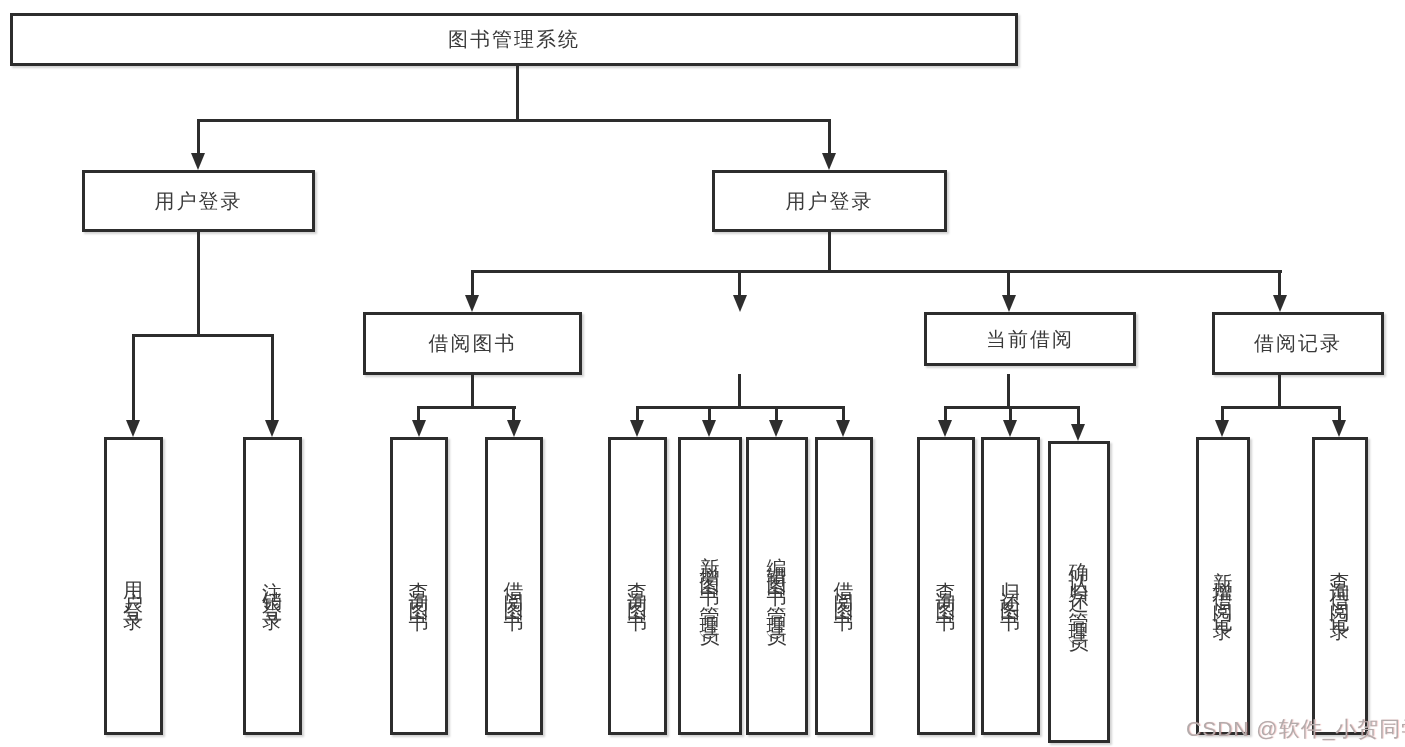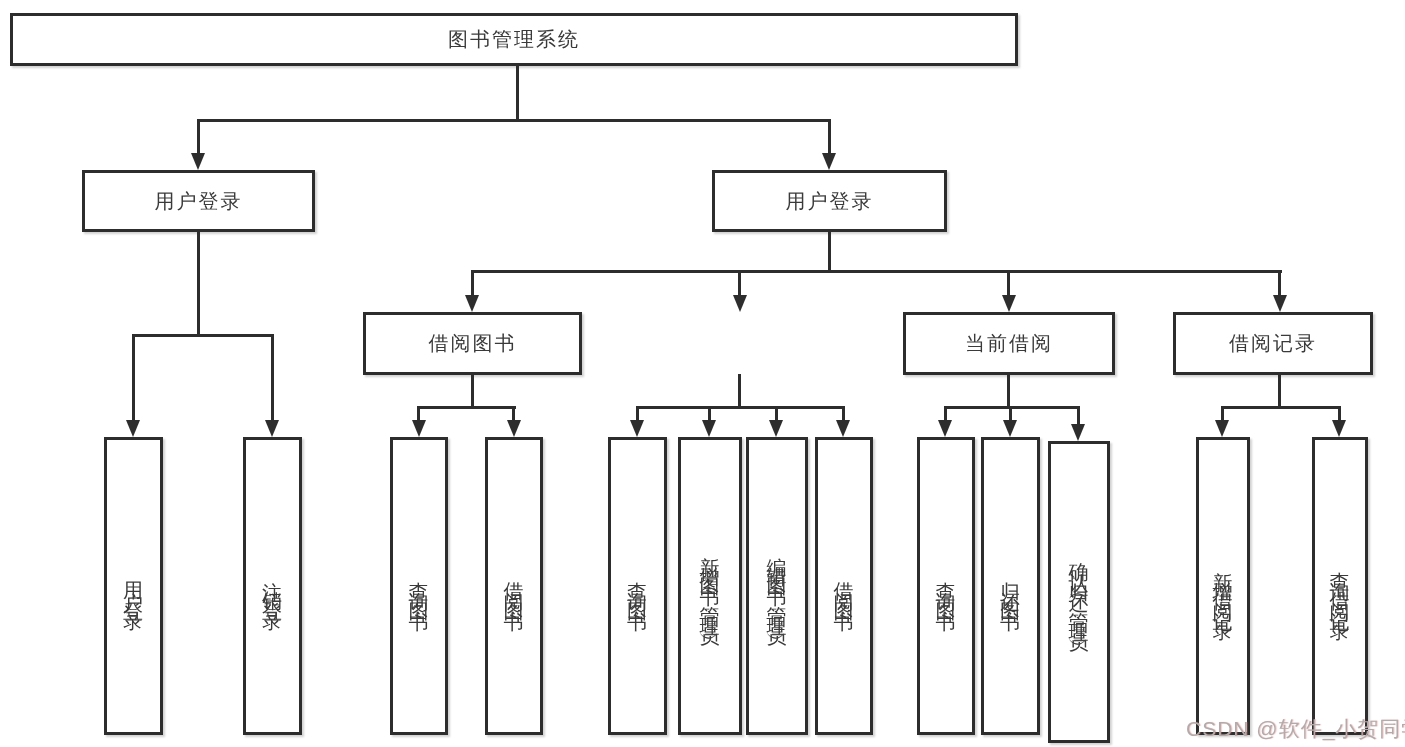--- a/index.html
+++ b/index.html
@@ -62,22 +62,22 @@
 <body>
 
 <div class="canvas">
 
   <div class="box hbox" style="left:10px;top:13px;width:1008px;height:53px">图书管理系统</div>
 
   <div class="box hbox" style="left:82px;top:170px;width:233px;height:62px">用户登录</div>
   <div class="box hbox" style="left:712px;top:170px;width:235px;height:62px">用户登录</div>
 
   <div class="box hbox" style="left:363px;top:312px;width:219px;height:63px">借阅图书</div>
-  <div class="box hbox" style="left:903px;top:312px;width:212px;height:63px">当前借阅</div>
-  <div class="box hbox" style="left:1173px;top:312px;width:200px;height:63px">借阅记录</div>
+  <div class="box hbox" style="left:924px;top:312px;width:212px;height:54px">当前借阅</div>
+  <div class="box hbox" style="left:1212px;top:312px;width:172px;height:63px">借阅记录</div>
 
   <div class="box" style="left:104px;top:437px;width:59px;height:298px">
     <span class="vtext">用户登录</span>
   </div>
   <div class="box" style="left:243px;top:437px;width:59px;height:298px">
     <span class="vtext">注销登录</span>
   </div>
 
   <div class="box" style="left:390px;top:437px;width:58px;height:298px">
     <span class="vtext">查询图书</span>

